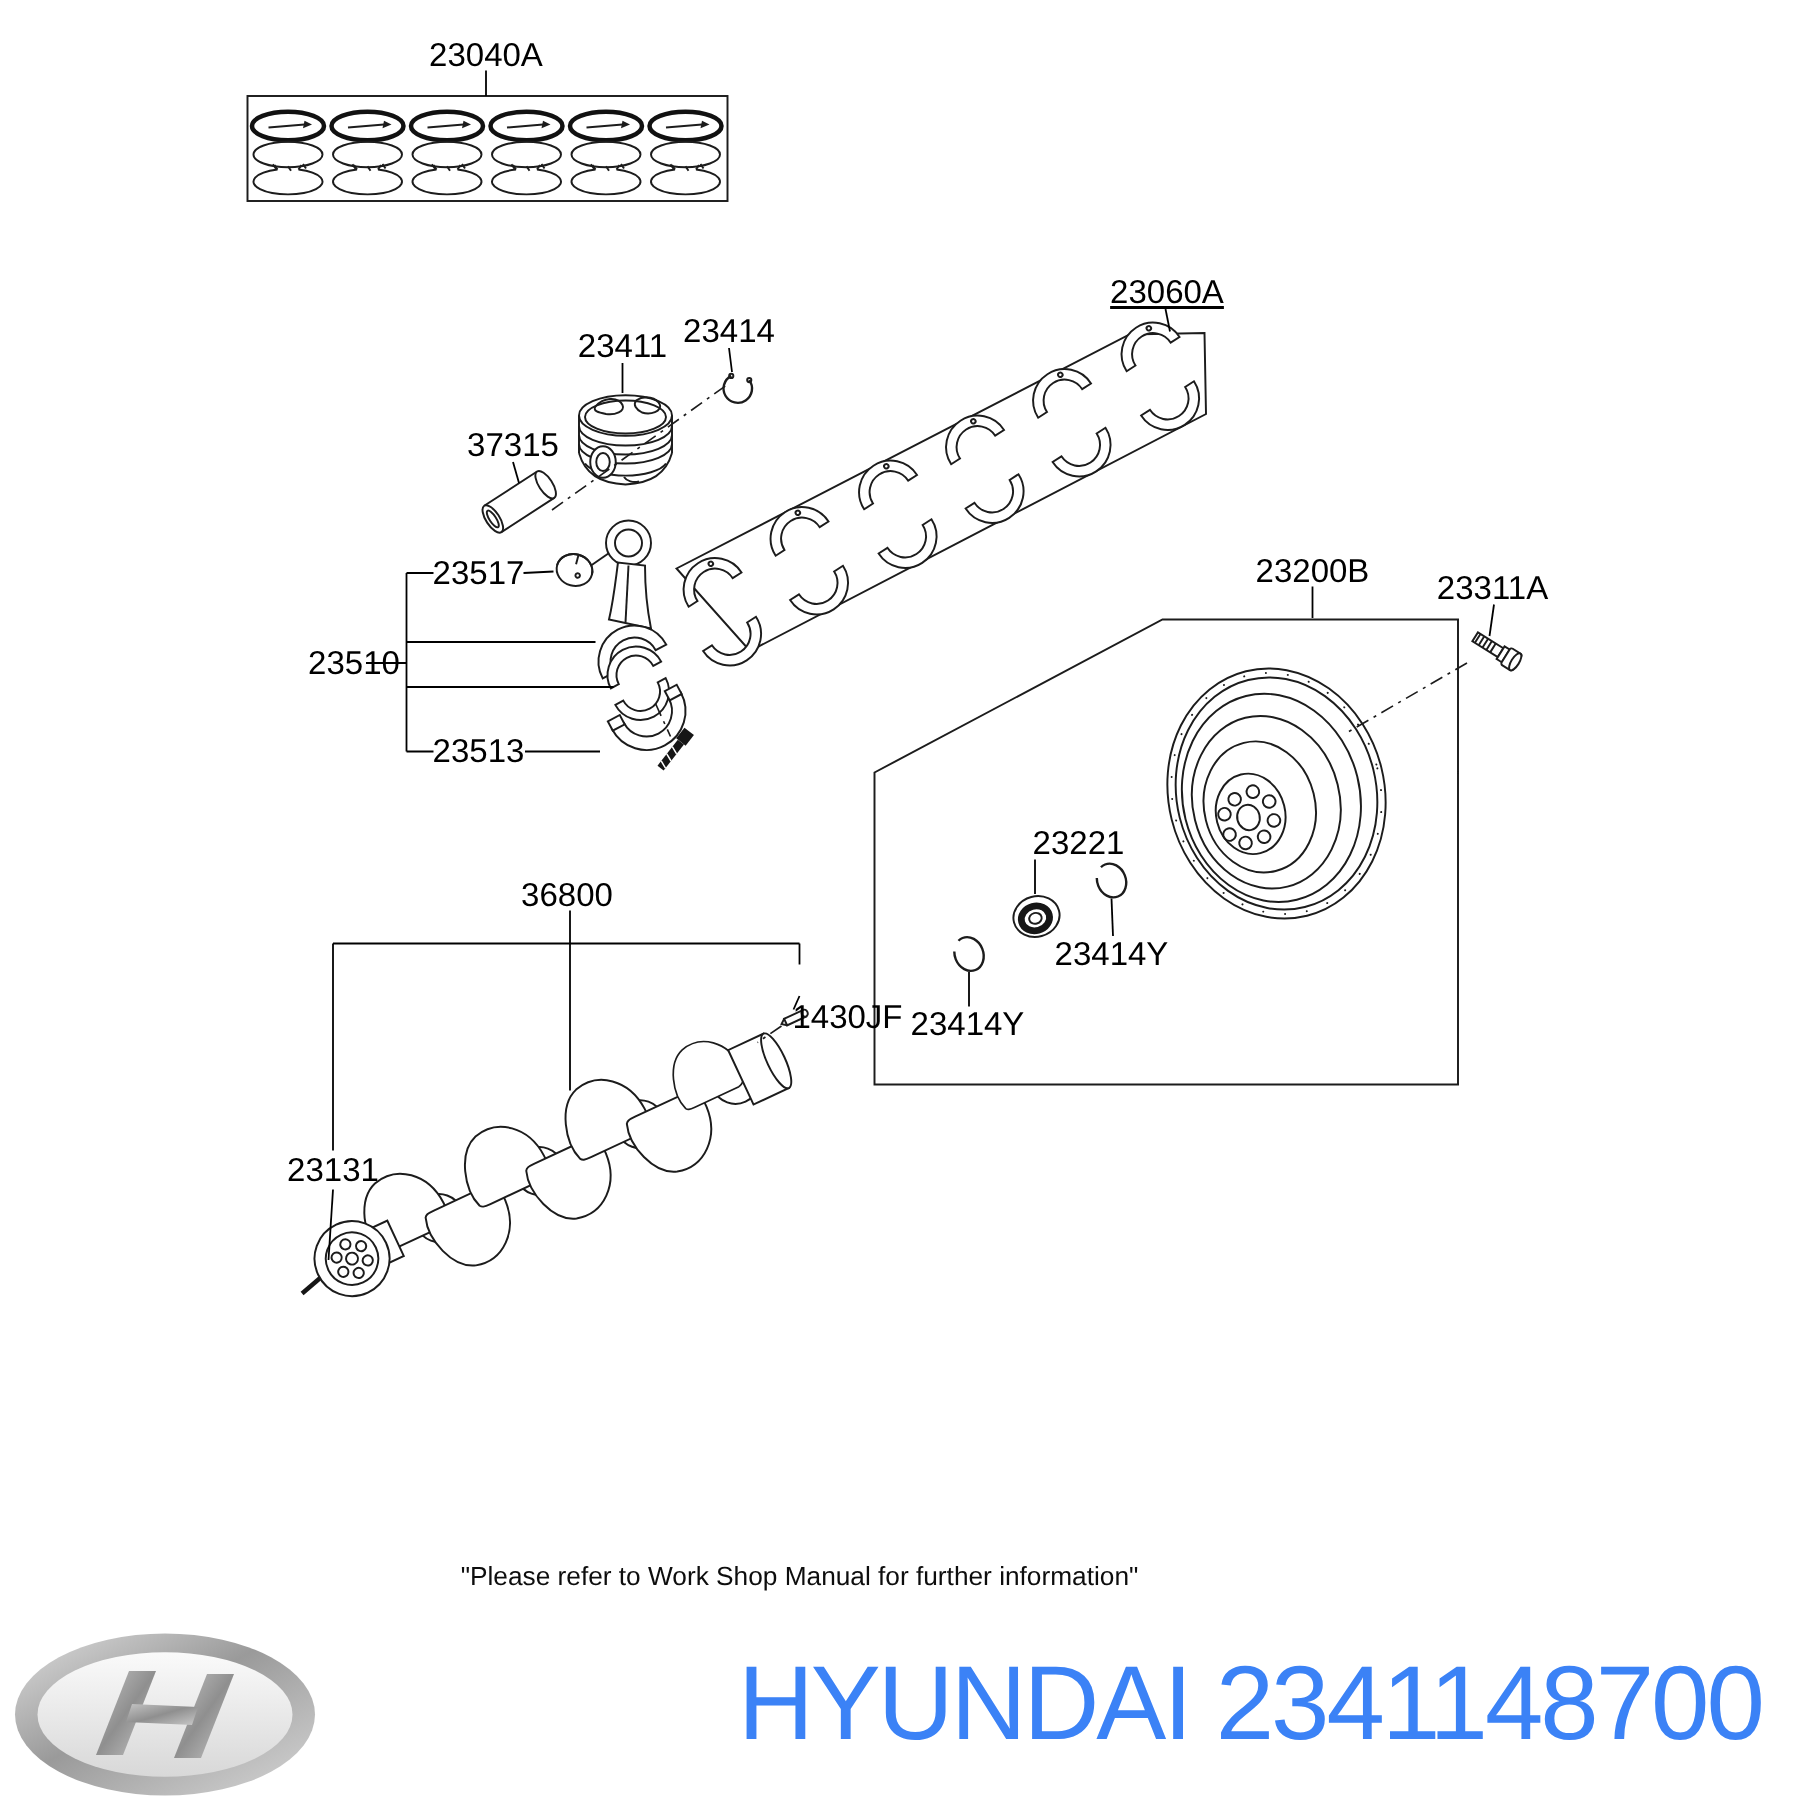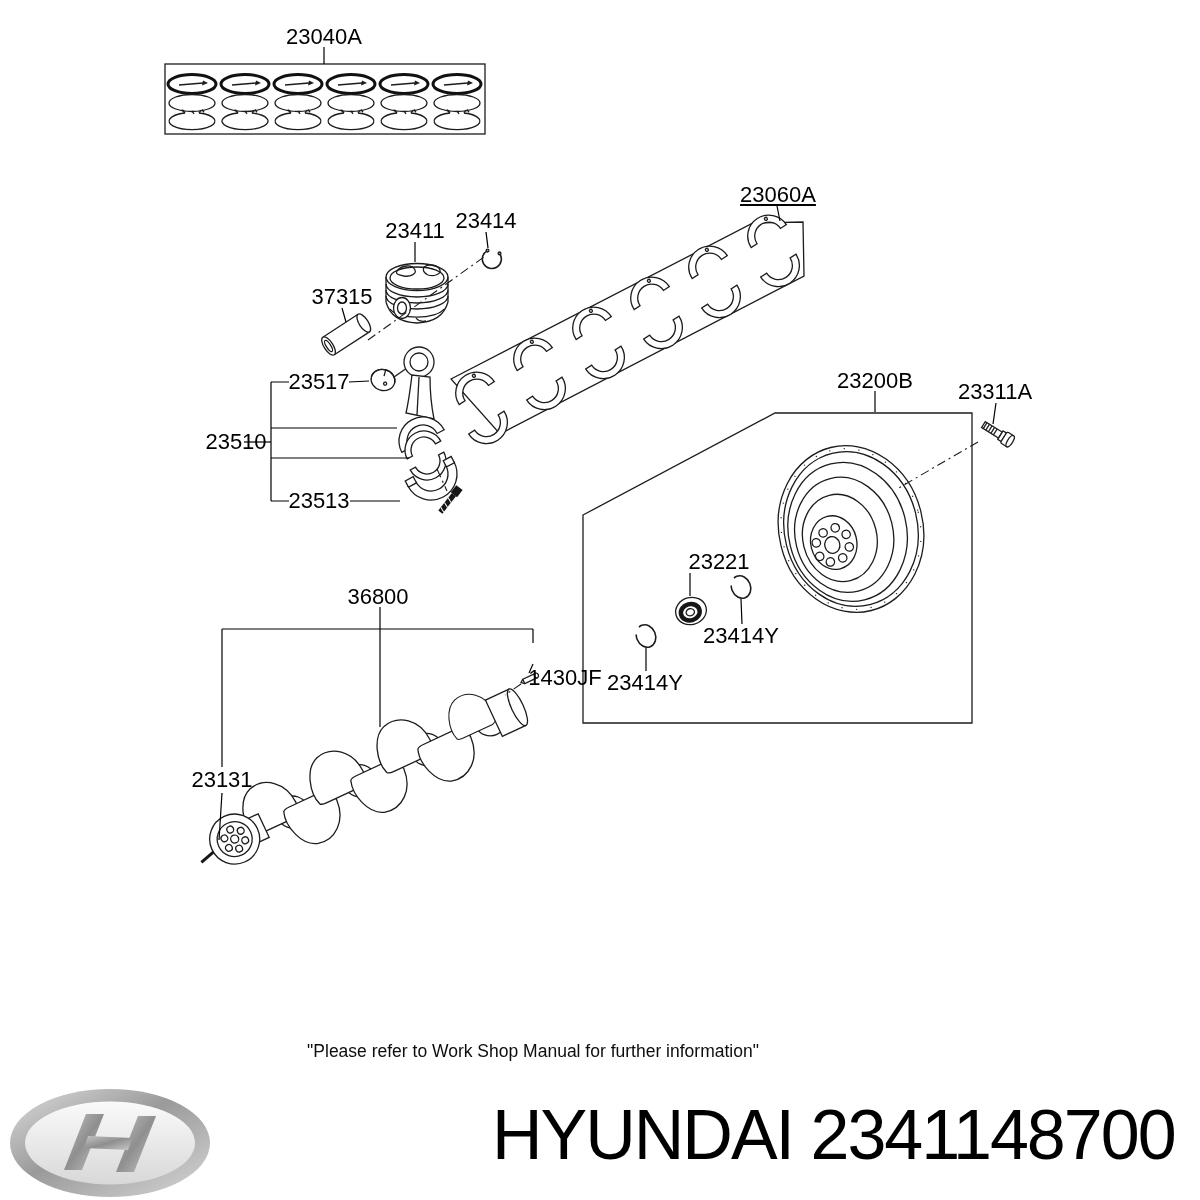--- a/index.html
+++ b/index.html
@@ -4,21 +4,21 @@
 <style>
   html,body{margin:0;padding:0;}
   body{width:1200px;height:1200px;background:#ffffff;position:relative;overflow:hidden;
        font-family:"Liberation Sans", sans-serif;}
   #art{position:absolute;left:0;top:0;}
   .part-label{position:absolute;transform:translate(-50%,-50%);font-size:22px;color:#000;
               white-space:nowrap;}
   #footer-note{position:absolute;left:533px;top:1051px;transform:translate(-50%,-50%);
                font-size:17.5px;color:#0d0d0d;white-space:nowrap;}
   #brand-title{position:absolute;left:492px;top:1100px;font-size:70px;letter-spacing:-2px;
-               color:#000000;line-height:1;white-space:nowrap;}
+               color:#3b82f6;line-height:1;white-space:nowrap;}
   #logo{position:absolute;left:6px;top:1086px;}
   svg .ln{fill:none;stroke:#1c1c1c;stroke-width:1.3;}
   svg .ln2{fill:none;stroke:#1c1c1c;stroke-width:1.6;}
   svg .bold{fill:none;stroke:#111;stroke-width:3;}
   svg .fw{fill:#ffffff;stroke:#1c1c1c;stroke-width:1.3;}
   svg .dk{fill:#161616;stroke:none;}
   svg .dd{fill:none;stroke:#1c1c1c;stroke-width:1.1;stroke-dasharray:9 4 2 4;}
   svg .ldr{fill:none;stroke:#000;stroke-width:1.2;}
 </style>
 </head>

